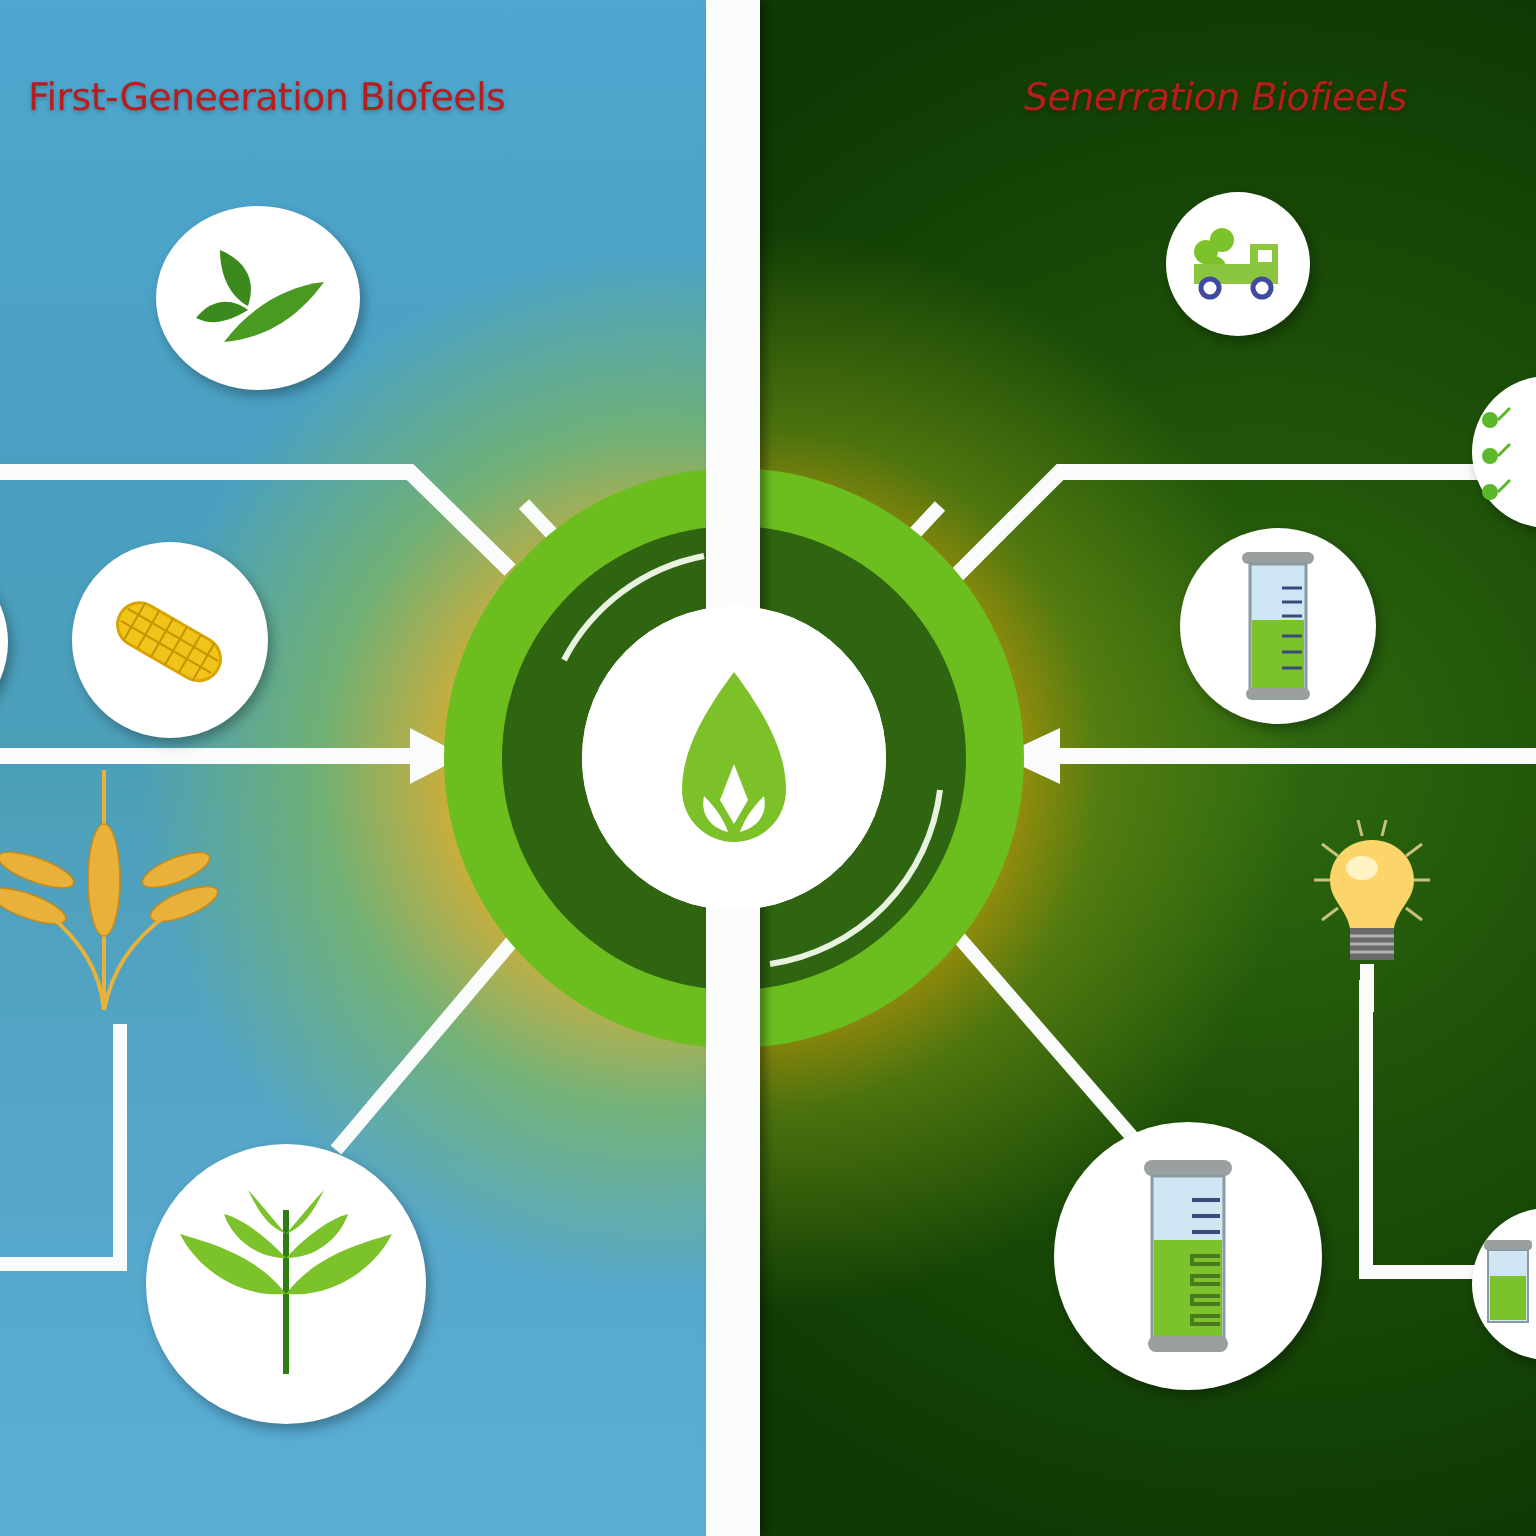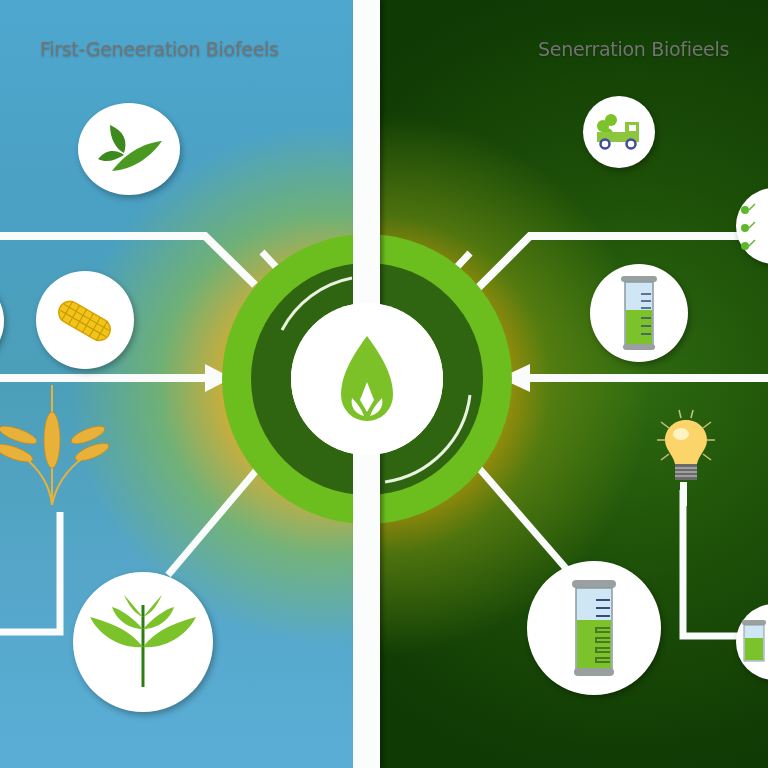--- a/index.html
+++ b/index.html
@@ -12,23 +12,23 @@
       linear-gradient(180deg, #4ea7cf 0%, #4aa0c2 30%, #4c9fb8 50%, #55a6c9 75%, #5aaed6 100%);
   }
   .panel-right {
     left: 380px; width: 388px;
     background:
       radial-gradient(circle at 0px 385px, rgba(255,180,0,0.95) 0px, rgba(240,170,10,0.85) 90px, rgba(120,150,20,0.55) 170px, rgba(30,80,10,0.0) 270px),
       radial-gradient(circle at 250px 380px, #2e6a10 0px, #1d4f08 200px, #0f3a04 400px),
       #0d3503;
   }
   .divider { position: absolute; left: 353px; top: 0; width: 27px; height: 768px; background: #fbfdfd; box-shadow: 3px 0 4px rgba(0,0,0,0.35); }
-  .title { position: absolute; top: 38px; color: #737373; font-size: 19px; letter-spacing: -0.3px; text-shadow: 0 1px 2px rgba(0,0,0,0.25); margin-left: 26px; }
+  .title { position: absolute; top: 38px; color: #b91c1c; font-size: 19px; letter-spacing: -0.3px; text-shadow: 0 1px 2px rgba(0,0,0,0.25); }
   .title-left { left: 14px; }
-  .title-right { left: 512px; }
+  .title-right { left: 512px; font-style: italic; }
   svg.overlay { position: absolute; left: 0; top: 0; width: 768px; height: 768px; }
   .icon-circle { position: absolute; border-radius: 50%; background: #fff; box-shadow: 2px 3px 6px rgba(0,0,0,0.3); display: flex; align-items: center; justify-content: center; }
   .icon-circle svg { display: block; }
 </style>
 </head>
 <body>
 
 <div class="panel panel-left"></div>
 <div class="panel panel-right"></div>
 

